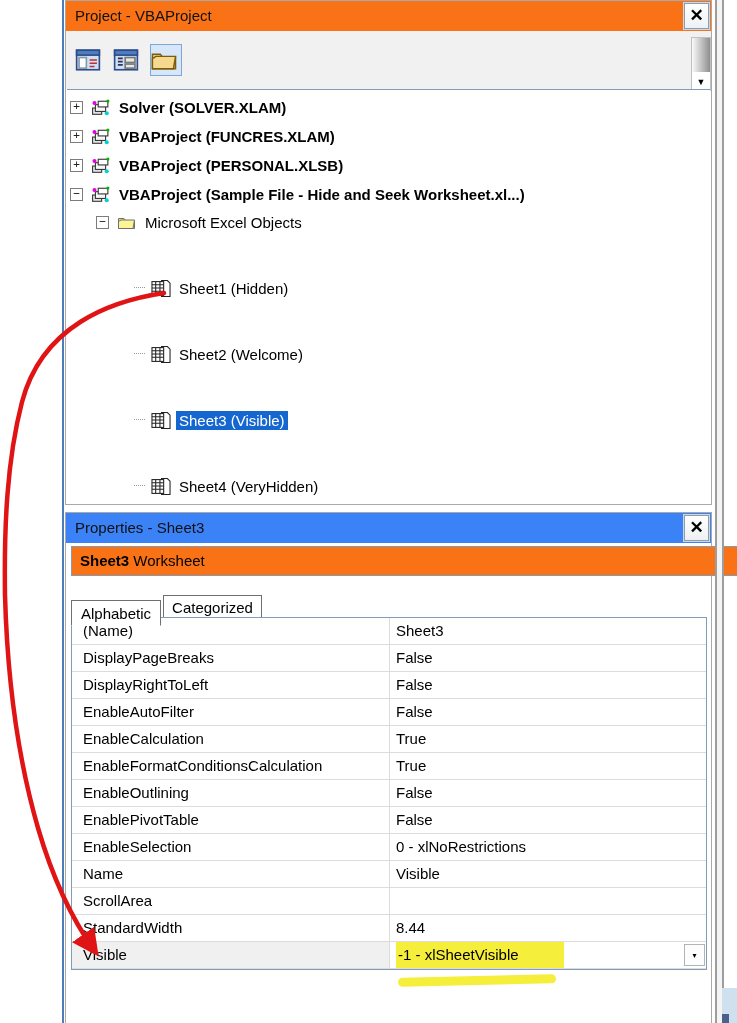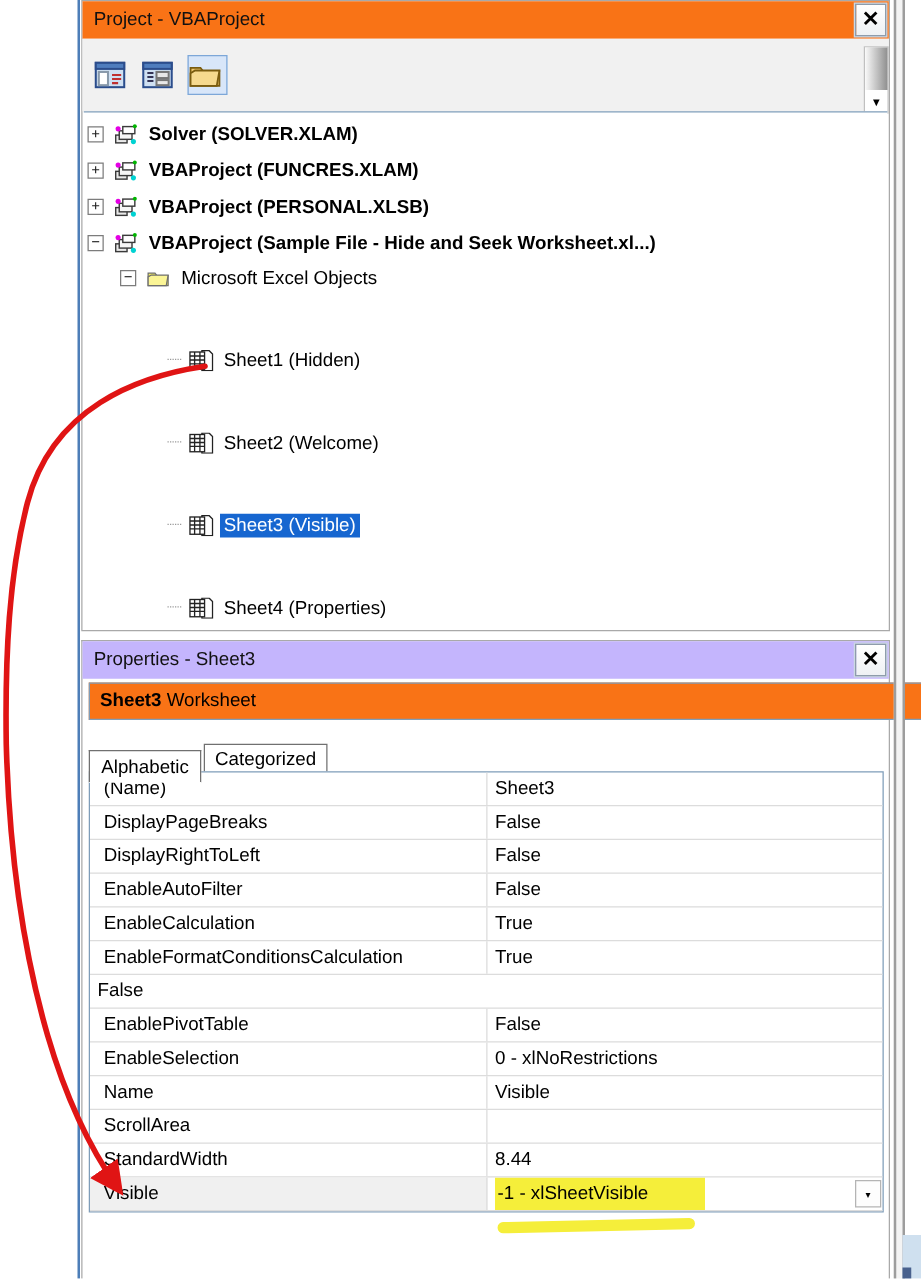--- a/index.html
+++ b/index.html
@@ -14,21 +14,21 @@
   .corner-mark{position:absolute;left:722px;top:1014px;width:7px;height:9px;background:#49618d;}
 
   
   .panel{position:absolute;left:65px;width:647px;background:#ffffff;border:1px solid #a9a9a9;box-sizing:border-box;}
   .project-panel{top:0;height:505px;}
   .props-panel{top:512px;height:511px;border-bottom:none;}
 
   .titlebar{position:absolute;left:0;right:0;top:0;height:30px;line-height:30px;
             padding-left:9px;font-size:15px;color:#111;}
   .titlebar.active{background:#f97316;}
-  .titlebar.inactive{background:#c4b5fd;}
+  .titlebar.inactive{background:#3b82f6;}
   .close-btn{position:absolute;top:2px;right:2px;width:25px;height:26px;
              background:linear-gradient(#ffffff,#eef1f4);border:1px solid #8e9cab;
              box-shadow:0 0 0 1px #ccd8e4;font-size:17px;font-weight:bold;line-height:24px;
              text-align:center;color:#000;cursor:default;padding:0;}
 
   
   .toolbar{position:absolute;left:0;right:0;top:30px;height:58px;background:#f1f1f1;}
   .tb-btn{position:absolute;top:13px;width:32px;height:32px;border:1px solid transparent;
           background:transparent;display:flex;align-items:center;justify-content:center;padding:0;}
   .tb-btn.active{background:#d8e6f9;border:1px solid #7da7d8;}
@@ -246,21 +246,21 @@
 
       <div class="trow child ind2">
         <span class="stub"></span>
         <span class="ticon">
           <svg class="icon" width="20" height="17" viewBox="0 0 18 16">
             <path d="M9.5 .5 h5.5 l2.5 2.5 v12.5 h-8 z" fill="#fff" stroke="#222"></path>
             <rect x=".5" y="1.5" width="11" height="13" fill="#fff" stroke="#222"></rect>
             <path d="M.5 4.5h11M.5 7.5h11M.5 10.5h11M4 1.5v13M8 1.5v13" stroke="#222" fill="none"></path>
           </svg>
         </span>
-        <span class="tlabel">Sheet4 (Properties)</span>
+        <span class="tlabel">Sheet4 (VeryHidden)</span>
       </div>
 
       <div class="trow child ind2">
         <span class="stub"></span>
         <span class="ticon">
           <svg class="icon" width="20" height="17" viewBox="0 0 17 16">
             <path d="M5.5 .5 h7 l3.5 3.5 v11.5 h-10.5 z" fill="#fff" stroke="#222"></path>
             <path d="M1.5 5 l7 8 M8.5 5 l-7 8" stroke="#1e7a1e" stroke-width="2.4"></path>
           </svg>
         </span>
@@ -313,20 +313,21 @@
       </div>
       <div class="prow">
         <div class="pname">EnableCalculation</div>
         <div class="pval">True</div>
       </div>
       <div class="prow">
         <div class="pname">EnableFormatConditionsCalculation</div>
         <div class="pval">True</div>
       </div>
       <div class="prow">
+        <div class="pname">EnableOutlining</div>
         <div class="pval">False</div>
       </div>
       <div class="prow">
         <div class="pname">EnablePivotTable</div>
         <div class="pval">False</div>
       </div>
       <div class="prow">
         <div class="pname">EnableSelection</div>
         <div class="pval">0 - xlNoRestrictions</div>
       </div>

